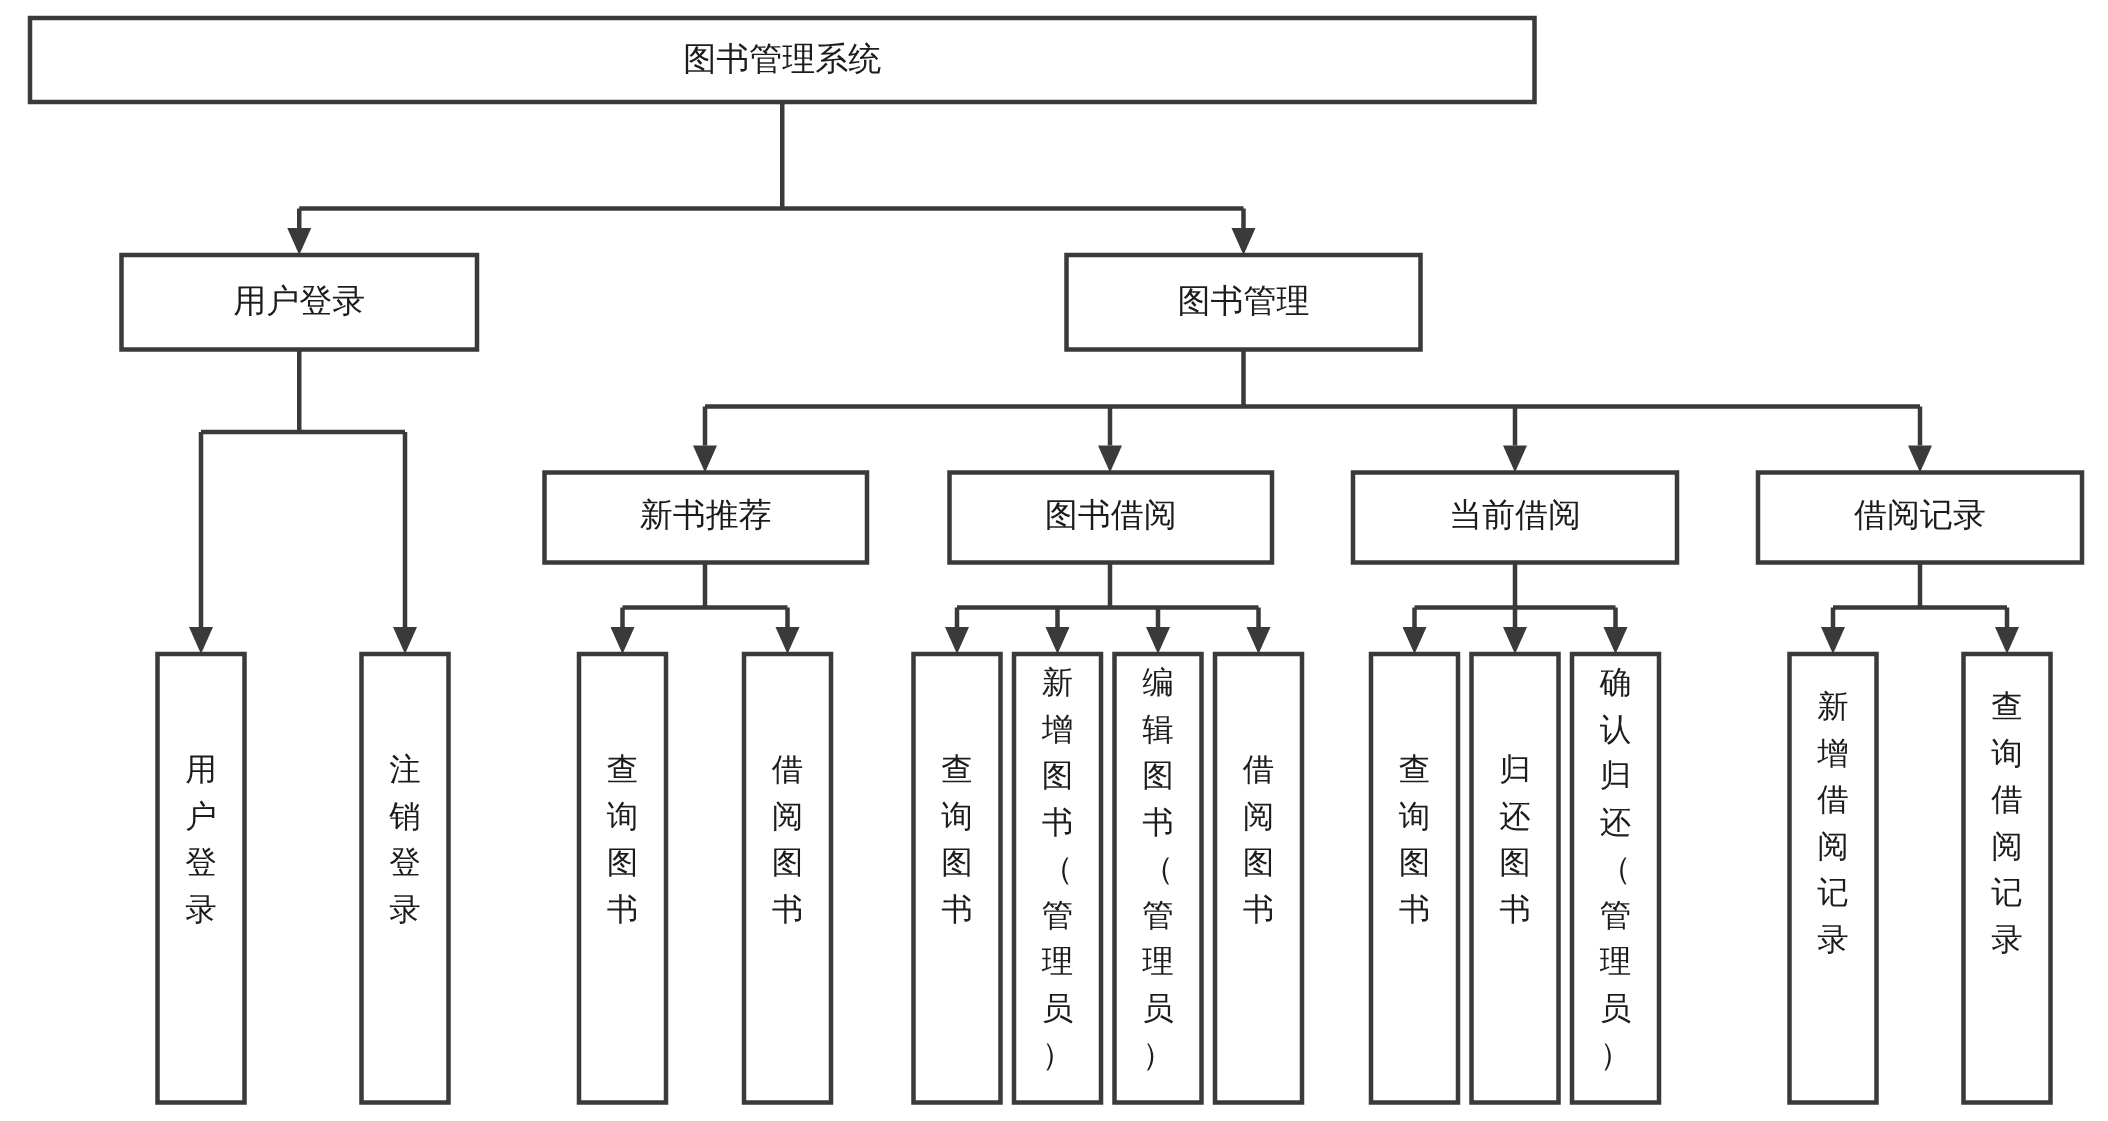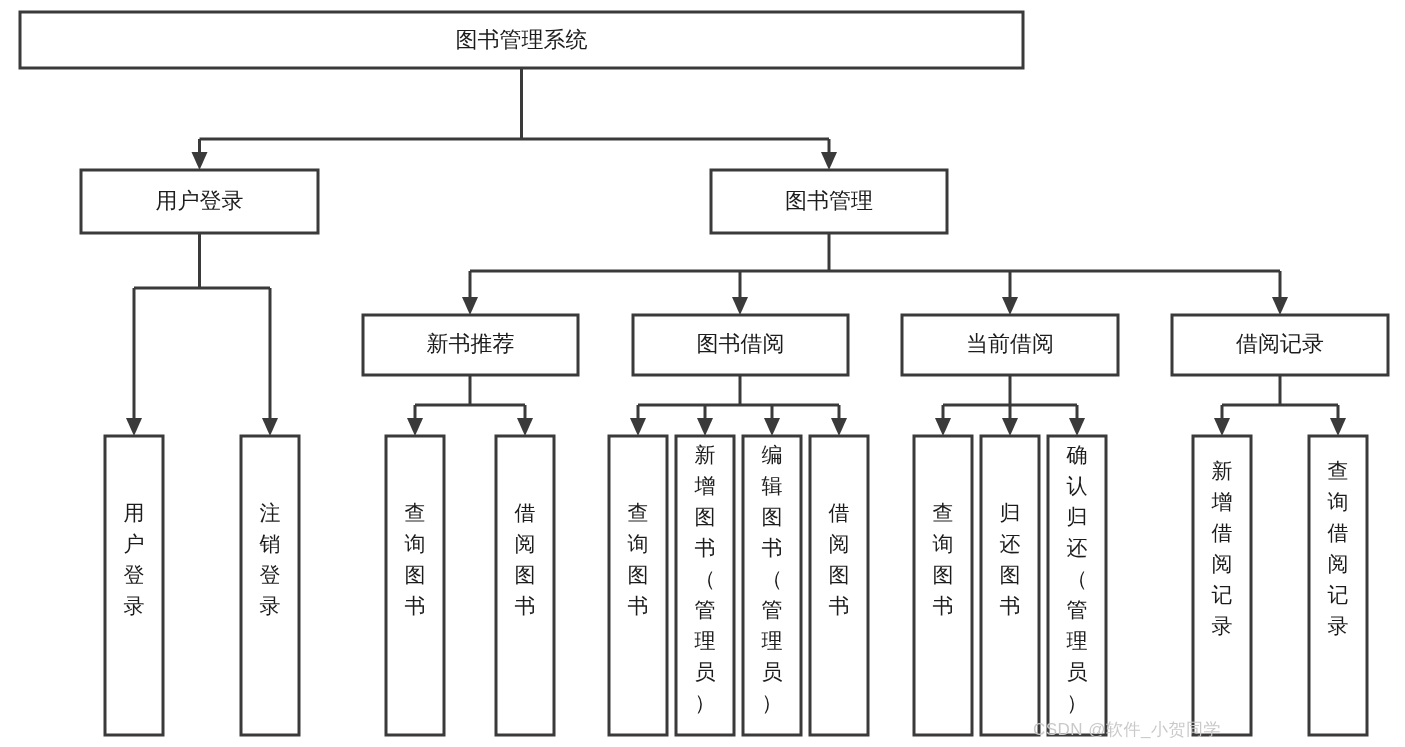--- a/index.html
+++ b/index.html
@@ -222,15 +222,14 @@
         <text class="node-label-v" x="1222" y="478"><tspan x="1222" dy="0">新</tspan><tspan x="1222" dy="31">增</tspan><tspan x="1222" dy="31">借</tspan><tspan x="1222" dy="31">阅</tspan><tspan x="1222" dy="31">记</tspan><tspan x="1222" dy="31">录</tspan></text>
       </g>
       <g>
         <rect class="node-rect" x="1309" y="436" width="58" height="299"></rect>
         <text class="node-label-v" x="1338" y="478"><tspan x="1338" dy="0">查</tspan><tspan x="1338" dy="31">询</tspan><tspan x="1338" dy="31">借</tspan><tspan x="1338" dy="31">阅</tspan><tspan x="1338" dy="31">记</tspan><tspan x="1338" dy="31">录</tspan></text>
       </g>
     </g>
 
   </svg>
 
-  <div class="watermark">CSDN @软件_小贺同学</div>
 
 </div>
 
 </body></html>

